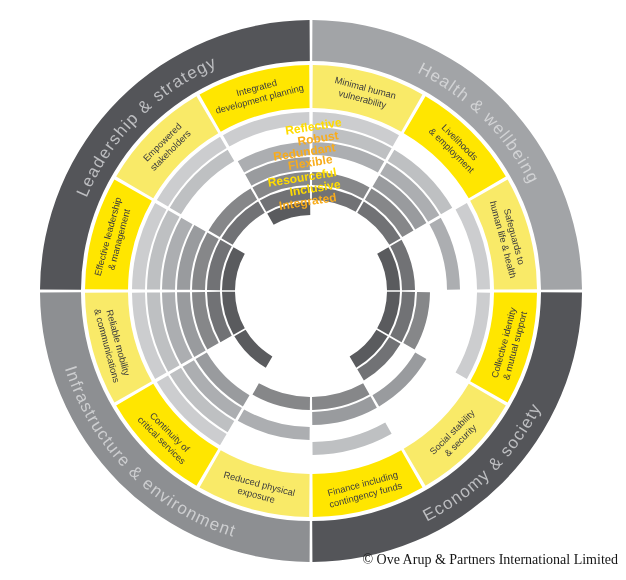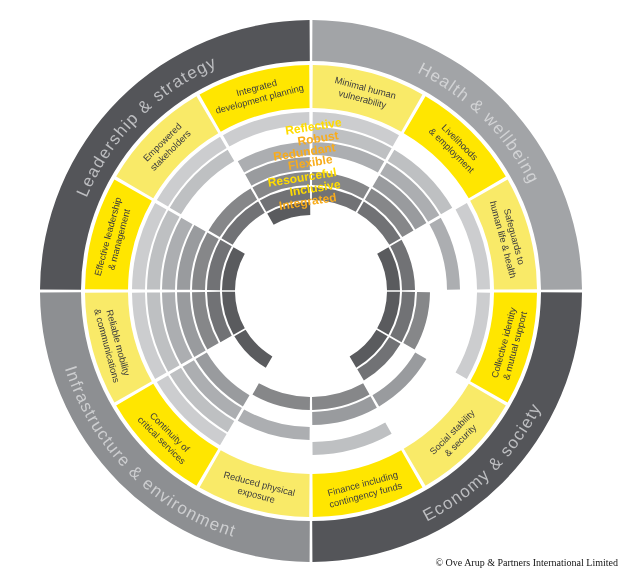--- a/index.html
+++ b/index.html
@@ -8,21 +8,21 @@
     width:626px;height:580px;
     background:#ffffff;
     font-family:"Liberation Sans", sans-serif;
     overflow:hidden;
   }
   .stage svg{position:absolute;left:0;top:0;}
   .copyright{
     position:absolute;
     right:8px;bottom:12px;
     font-family:"Liberation Serif", serif;
-    font-size:10px;
+    font-size:14px;
     color:#141414;
     white-space:nowrap;
   }
   text{user-select:none;}
 </style>
 </head>
 <body>
 
 <div class="stage">
   <svg id="wheel" width="626" height="580" viewBox="0 0 626 580">

